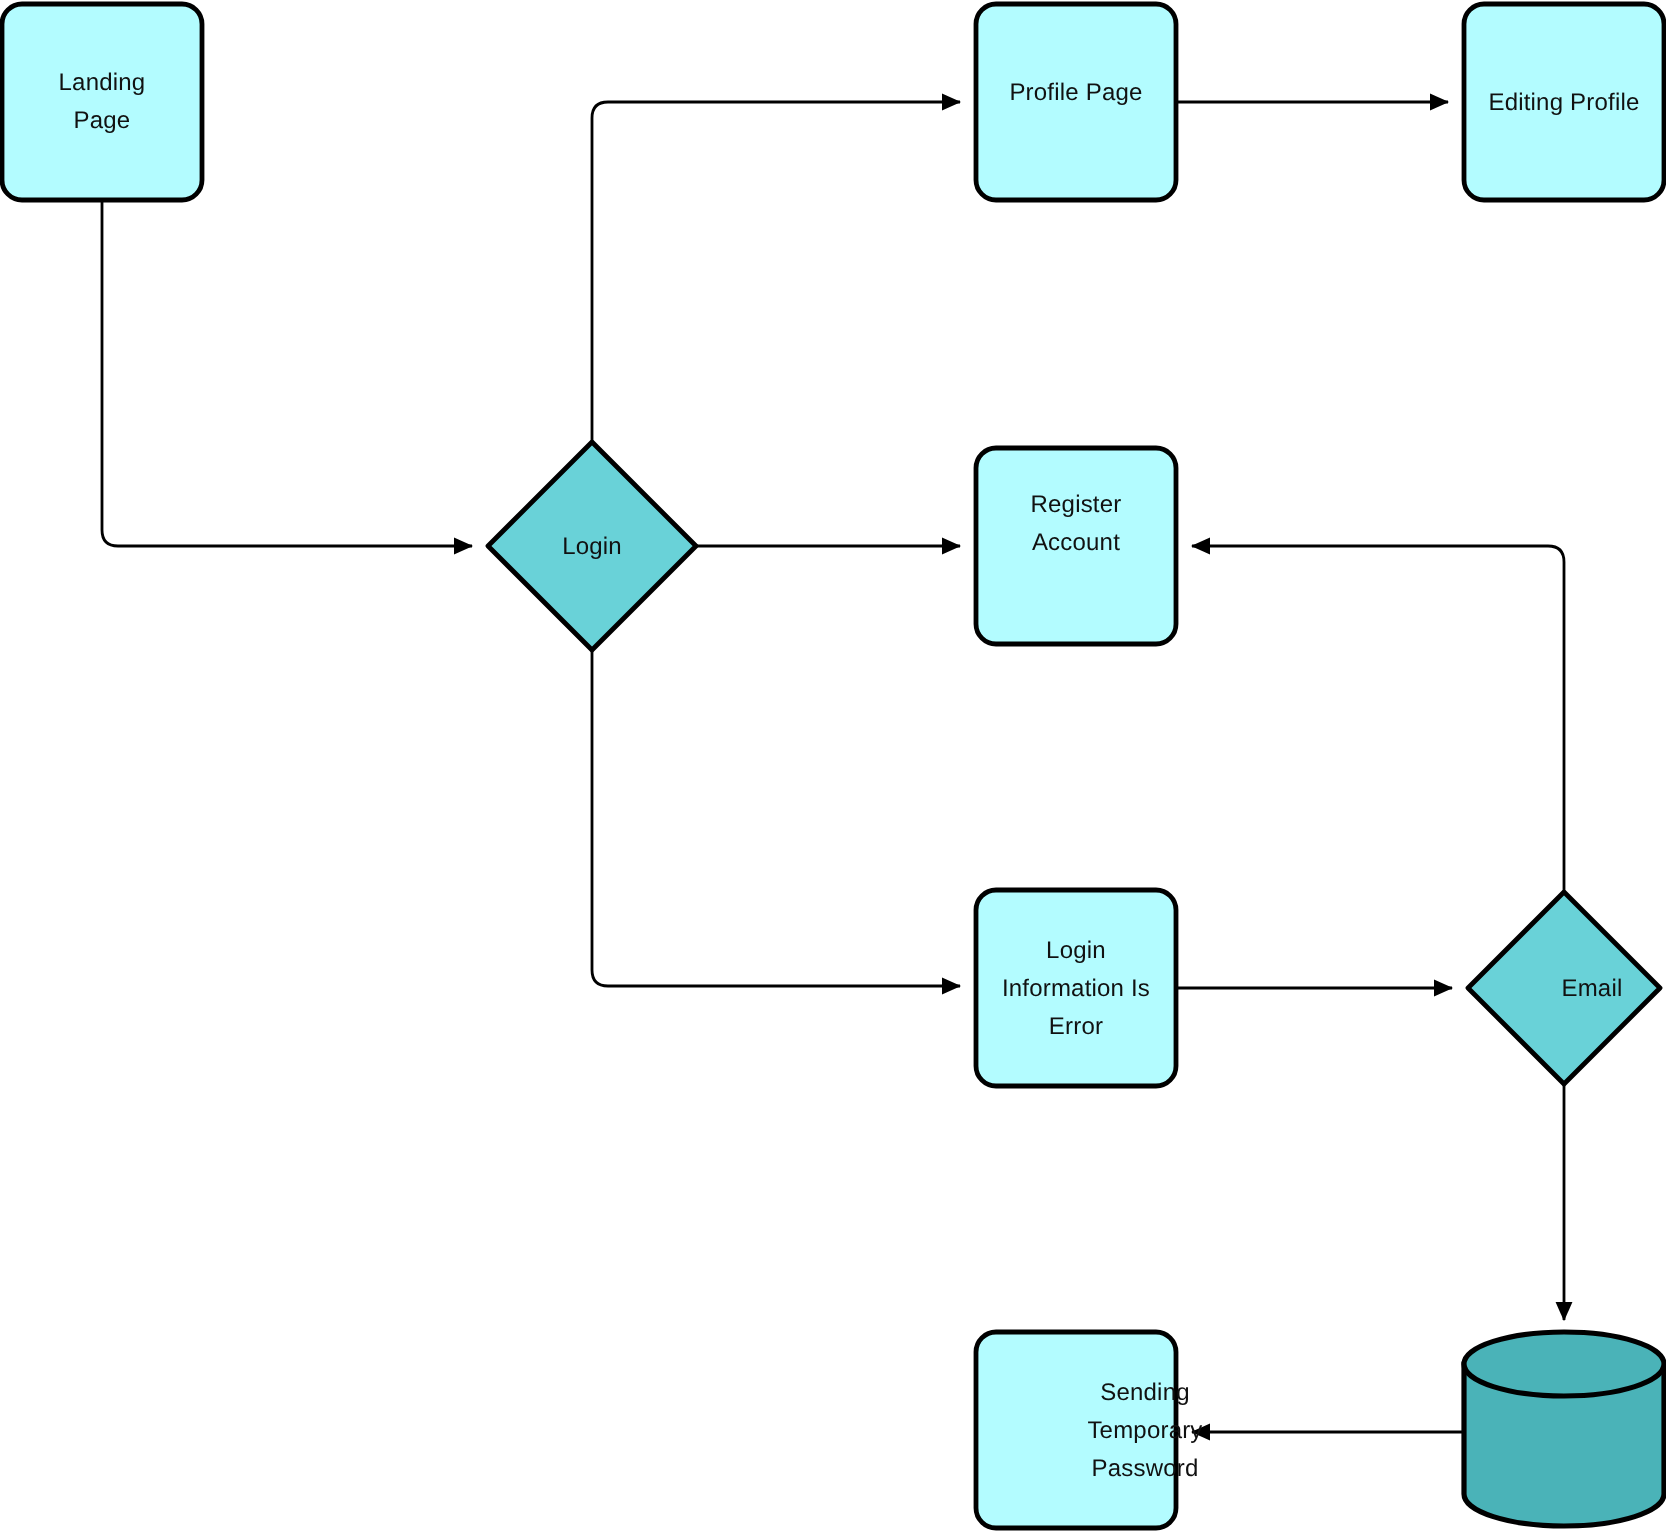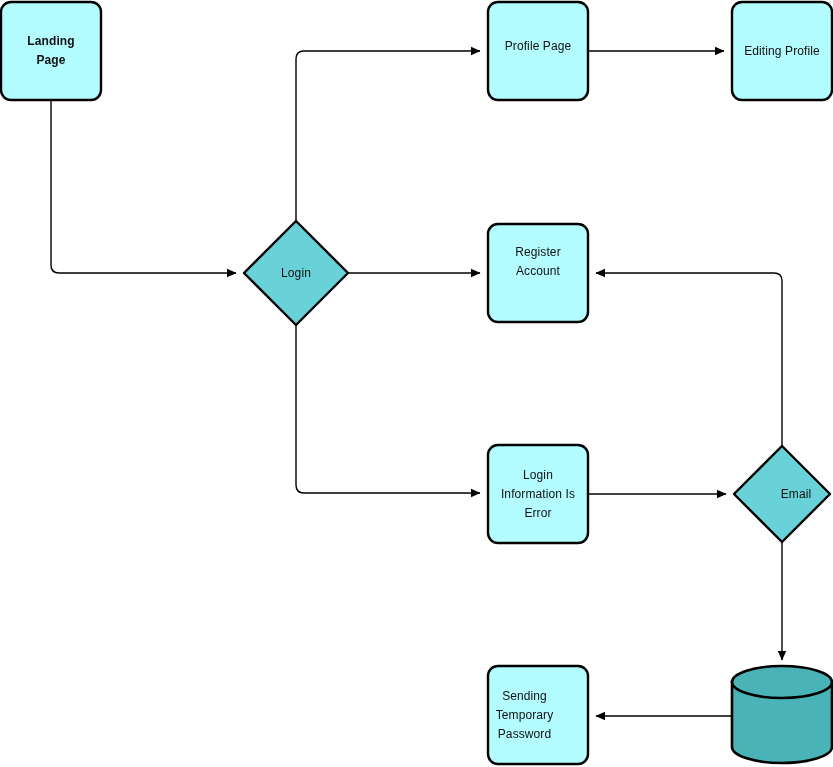--- a/index.html
+++ b/index.html
@@ -87,35 +87,35 @@
     <polygon points="782,446 830,494 782,542 734,494" fill="#69d2d8" stroke="#000000" stroke-width="2.4" stroke-linejoin="round"></polygon>
 
     <rect x="488" y="666" width="100" height="98" rx="10" ry="10" fill="#b3fcff" stroke="#000000" stroke-width="2.4"></rect>
 
     <g>
       <path d="M 732 682 L 732 747 A 50 16 0 0 0 832 747 L 832 682 Z" fill="#4ab3b8" stroke="#000000" stroke-width="2.6"></path>
       <ellipse cx="782" cy="682" rx="50" ry="16" fill="#4ab3b8" stroke="#000000" stroke-width="2.6"></ellipse>
     </g>
   </svg>
 
-  <div class="node-label" style="left:1px; top:2px; width:100px; height:98px;font-weight:bold;">Landing
+  <div class="node-label" style="left:1px; top:2px; width:100px; height:98px;">Landing
 Page</div>
 
   <div class="node-label" style="left:488px; top:2px; width:100px; height:88px;">Profile Page</div>
 
   <div class="node-label" style="left:728px; top:2px; width:108px; height:98px;">Editing Profile</div>
 
   <div class="node-label" style="left:244px; top:221px; width:104px; height:104px;">Login</div>
 
   <div class="node-label" style="left:488px; top:224px; width:100px; height:76px;">Register
 Account</div>
 
   <div class="node-label" style="left:486px; top:445px; width:104px; height:98px;">Login
 Information Is
 Error</div>
 
   <div class="node-label" style="left:748px; top:446px; width:96px; height:96px;">Email</div>
 
-  <div class="node-label" style="left:464px; top:666px; width:121px; height:98px;">Sending
+  <div class="node-label" style="left:512px; top:666px; width:121px; height:98px;">Sending
 Temporary
 Password</div>
 
 </div>
 
 </body></html>

